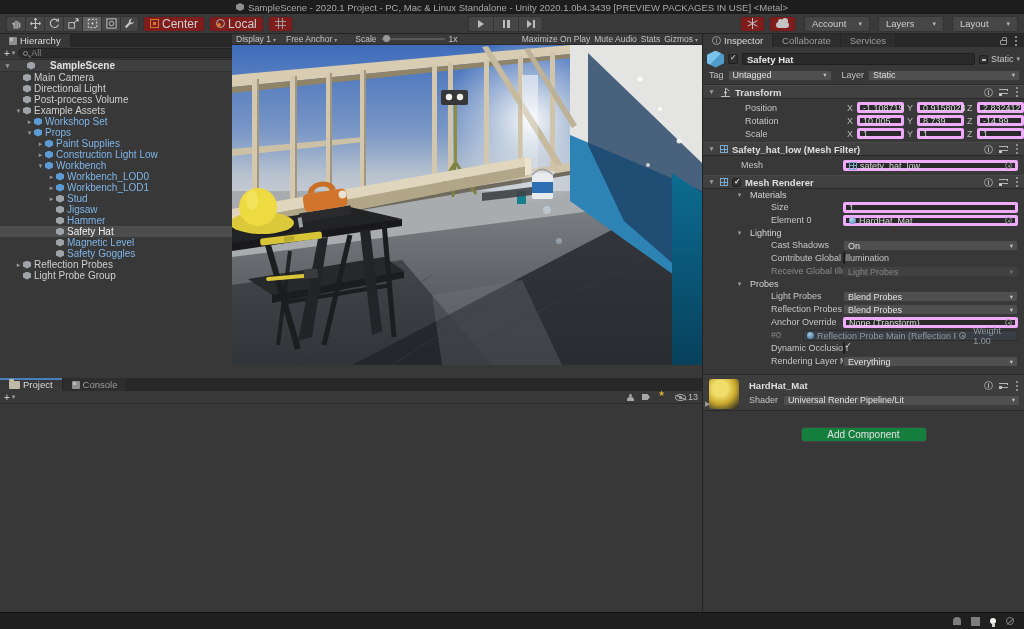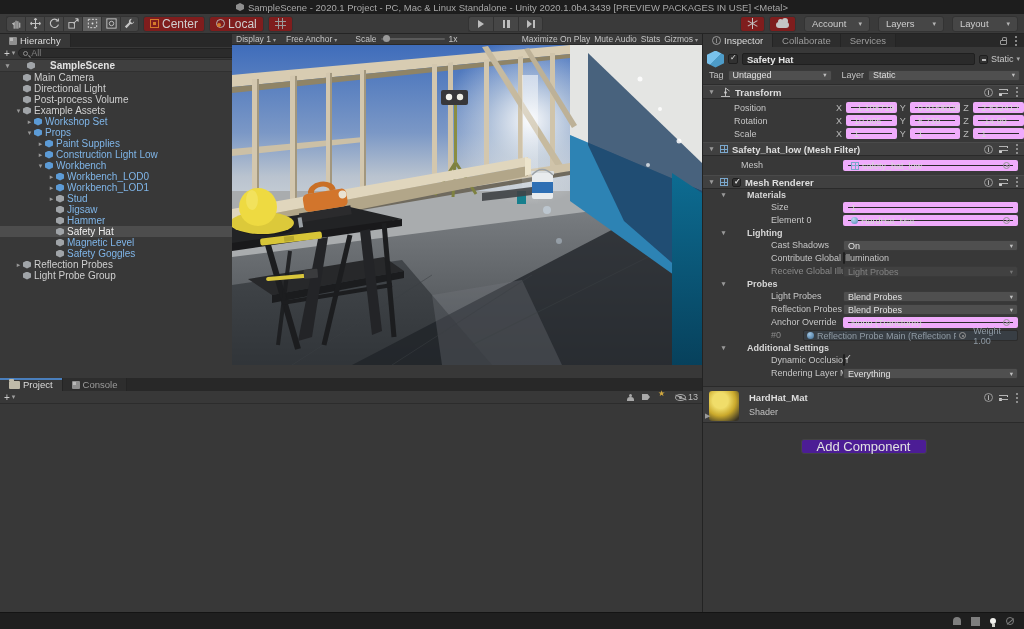--- a/index.html
+++ b/index.html
@@ -122,45 +122,45 @@
   .preset{width:9px;height:8px;background:
     linear-gradient(#b3b3b3,#b3b3b3) 0 1px/9px 1.3px no-repeat,
     linear-gradient(#b3b3b3,#b3b3b3) 0 5px/9px 1.3px no-repeat,
     radial-gradient(circle,#cfcfcf 1.4px,transparent 1.5px) 5px -2.3px/9px 9px no-repeat,
     radial-gradient(circle,#cfcfcf 1.4px,transparent 1.5px) -3px 1.7px/9px 9px no-repeat}
   .prow{position:relative;height:13px;font-size:9px;color:#c6c6c6}
   .plabel{position:absolute;left:38px;top:0;line-height:13px;white-space:nowrap}
   .plabel.deep{left:68px}
   .plabel.dim{color:#8a8a8a}
   .pval{position:absolute;left:140px;right:6px;top:1px}
-  .psec{display:flex;align-items:center;gap:19px;height:12px;padding-left:16px;font-size:9px;font-weight:bold;color:#d6d6d6}
-  .fld{background:#2a2a2a;border:5px solid #f0abfc;border-radius:2px;height:11px;font-size:9px;color:#d8d8d8;display:flex;align-items:center;gap:3px;padding:0 3px}
+  .psec{display:flex;align-items:center;gap:6px;height:12px;padding-left:32px;font-size:9px;font-weight:normal;color:#d6d6d6}
+  .fld{background:#2a2a2a;border:3px solid #f0abfc;border-radius:2px;height:11px;font-size:9px;color:#d8d8d8;display:flex;align-items:center;gap:3px;padding:0 3px}
   .picker{width:7px;height:7px;border:1px solid #969696;border-radius:50%;position:relative;margin-left:auto;flex:none}
   .picker::after{content:"";position:absolute;inset:1.5px;background:#969696;border-radius:50%}
   .meshic{width:8px;height:8px;flex:none;background:
     linear-gradient(#7aa7cc,#7aa7cc) 0 0/8px 1px no-repeat,
     linear-gradient(#7aa7cc,#7aa7cc) 0 3.5px/8px 1px no-repeat,
     linear-gradient(#7aa7cc,#7aa7cc) 0 7px/8px 1px no-repeat,
     linear-gradient(#7aa7cc,#7aa7cc) 0 0/1px 8px no-repeat,
     linear-gradient(#7aa7cc,#7aa7cc) 3.5px 0/1px 8px no-repeat,
     linear-gradient(#7aa7cc,#7aa7cc) 7px 0/1px 8px no-repeat}
   .matdot{width:7px;height:7px;border-radius:50%;background:radial-gradient(circle at 35% 30%,#bcd8ee,#4d86b8);flex:none}
-  .trow3{display:flex;align-items:center;padding-left:31px;gap:3px}
+  .trow3{display:flex;align-items:center;padding-left:42px;gap:3px}
   .trow3 .tl{width:99px;flex:none}
   .axis{width:7px;flex:none;color:#b9b9b9}
   .tfld{flex:1;min-width:0}
   .probefld{position:absolute;left:100px;right:6px;top:1px;height:11px;background:#383e44;border:1px solid #2c2c2c;border-radius:2px;display:flex;align-items:center;gap:3px;padding:0 3px;color:#8f9aa4}
   .weighttxt{color:#8f9aa4;margin-left:4px}
   .matstrip{margin-top:6px;border-top:1px solid #2a2a2a;border-bottom:1px solid #2a2a2a;background:#3d3d3d;padding:3px 4px;position:relative}
   .matprev{position:absolute;left:6px;top:4px;width:30px;height:30px;border-radius:3px;background:radial-gradient(circle at 38% 32%,#f0dd6a 0 28%,#caa92c 55%,#3a3526 90%),#2c2c2c}
   .matname{margin-left:42px;display:flex;align-items:center;font-size:9.5px;font-weight:bold;color:#dedede;height:15px}
   .shaderrow{margin-left:42px;display:flex;align-items:center;gap:5px;font-size:9px;height:14px;color:#c2c2c2}
   .expander{position:absolute;left:2px;bottom:2px;font-size:7px;color:#9a9a9a}
   #addcomp{display:flex;justify-content:center;margin-top:16px}
-  #addcomp .btn{width:126px;height:15px;background:#4c1d95;border:1px solid #434343;border-radius:3px;display:flex;align-items:center;justify-content:center;font-size:13px;color:#e2e2e2}
+  #addcomp .btn{width:126px;height:15px;background:#15803d;border:1px solid #434343;border-radius:3px;display:flex;align-items:center;justify-content:center;font-size:10px;color:#e2e2e2}
 
   
   #project{left:0;top:378px;width:702px;height:234px;background:#383838}
   #projtoolbar{height:13px;display:flex;align-items:center;gap:4px;padding:0 4px;border-bottom:1px solid #2c2c2c}
   .pticons{margin-left:auto;display:flex;align-items:center;gap:8px}
   .person{width:7px;height:7px;position:relative}
   .person::before{content:"";position:absolute;left:2px;top:0;width:3px;height:3px;border-radius:50%;background:#a8a8a8}
   .person::after{content:"";position:absolute;left:0;top:3.5px;width:7px;height:3.5px;border-radius:3px 3px 0 0;background:#a8a8a8}
   .tagic{width:8px;height:6px;background:#a8a8a8;clip-path:polygon(0 0,70% 0,100% 50%,70% 100%,0 100%);position:relative}
   .eyeoff{width:11px;height:7px;border:1px solid #a8a8a8;border-radius:50%;position:relative}
@@ -776,24 +776,20 @@
   </div>
   <div class="prow">
     <span class="plabel deep dim">#0</span>
     <span class="probefld">
       <span class="matdot" style="background:radial-gradient(circle at 35% 30%,#9fc4e2,#3e6e96)"></span>
       <span style="overflow:hidden;white-space:nowrap">Reflection Probe Main (Reflection Probe)</span>
       <span class="picker" style="margin-left:auto"></span>
       <span class="weighttxt">Weight 1.00</span>
     </span>
   </div>
-  <div class="psec">
-      <span class="foldarr">▾</span>
-      <span>Additional Settings</span>
-    </div>
   <div class="prow">
     <span class="plabel deep">Dynamic Occlusion</span>
     <span class="pval"><span class="cb on"></span></span>
   </div>
   <div class="prow">
     <span class="plabel deep">Rendering Layer Mask</span>
     <span class="pval dd">
         <span>Everything</span>
       </span>
   </div>
@@ -804,20 +800,23 @@
     <div class="matname">
       <span>HardHat_Mat</span>
       <span class="hicons">
         <span class="infoic"></span>
         <span class="preset"></span>
         <span class="menu3"></span>
       </span>
     </div>
     <div class="shaderrow">
       <span>Shader</span>
+      <span class="dd" style="flex:1">
+          <span>Universal Render Pipeline/Lit</span>
+        </span>
     </div>
   </div>
 
   <div id="addcomp">
     <span class="btn">Add Component</span>
   </div>
 </div>
 
 <div id="project" class="abs">
   <div class="tabbar">

